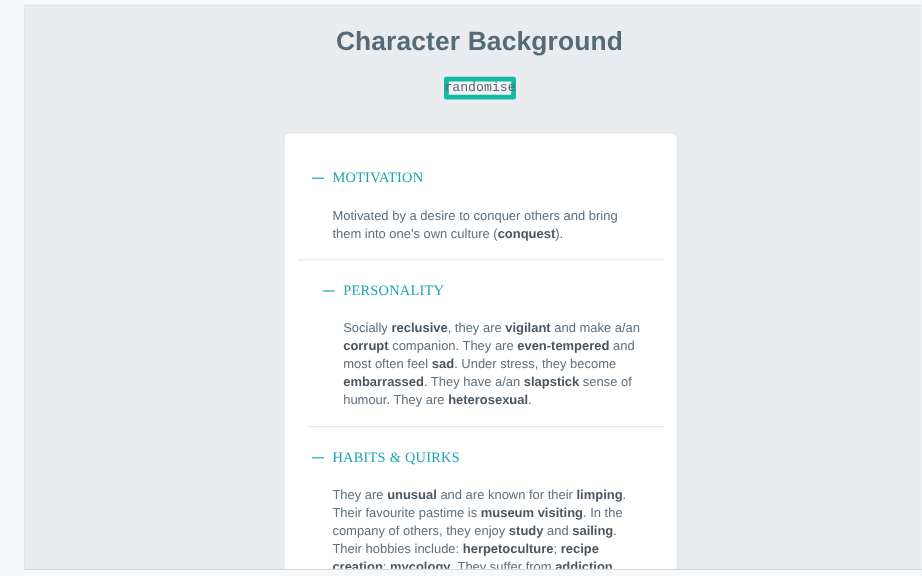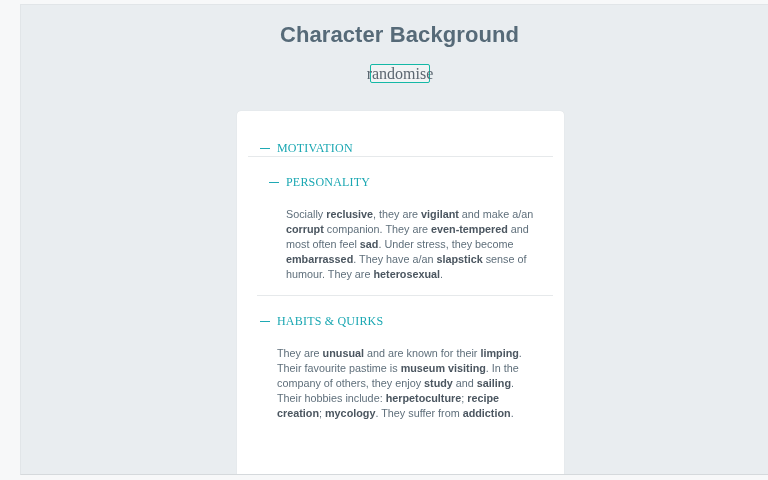--- a/index.html
+++ b/index.html
@@ -11,22 +11,22 @@
       border-top: 1px solid #e1e5e8; border-left: 1px solid #e1e5e8;
       border-right: 1px solid #dfe3e6; border-bottom: 1px solid #d5d9dc;
     }
     .page-title {
       position: absolute; left: 0; right: 0; top: 17px;
       text-align: center; font-size: 22px; font-weight: bold; color: #566a78;
       letter-spacing: 0.1px;
     }
     .randomise-button {
       position: absolute; left: 349px; top: 59px; width: 60px; height: 19px;
-      background: #f1f3f4; border: 1px solid #14b8a6; border-radius: 2px;
-      font-family: Liberation Serif, serif; font-size: 16px; color: #5b6670;
+      background: #f1f3f4; border: 4px solid #14b8a6; border-radius: 2px;
+      font-family: Liberation Mono, monospace; font-size: 11px; color: #5b6670;
       display: flex; align-items: center; justify-content: center; cursor: pointer;
     }
     .card {
       position: absolute; left: 216px; top: 106px; width: 327px; height: 420px;
       background: #ffffff; border-radius: 4px;
       box-shadow: 0 0 1px rgba(0,0,0,0.12);
     }
     .section { position: relative; padding: 0 11px; }
     .section-header {
       display: flex; align-items: center; cursor: pointer;
@@ -59,20 +59,21 @@
   <h1 class="page-title">Character Background</h1>
   <button class="randomise-button">randomise</button>
 
   <div class="card">
 
     <div class="section sec1">
       <div class="section-header">
         <span class="collapse-icon"></span>
         <span class="section-title">MOTIVATION</span>
       </div>
+      <p class="section-body"><span>Motivated by a desire to conquer others and bring them into one's own culture (</span><b>conquest</b><span>).</span></p>
       <div class="divider"></div>
     </div>
 
     <div class="section sec2">
       <div class="section-header">
         <span class="collapse-icon"></span>
         <span class="section-title">PERSONALITY</span>
       </div>
       <p class="section-body"><span>Socially </span><b>reclusive</b><span>, they are </span><b>vigilant</b><span> and make a/an </span><b>corrupt</b><span> companion. They are </span><b>even-tempered</b><span> and most often feel </span><b>sad</b><span>. Under stress, they become </span><b>embarrassed</b><span>. They have a/an </span><b>slapstick</b><span> sense of humour. They are </span><b>heterosexual</b><span>.</span></p>
       <div class="divider"></div>

